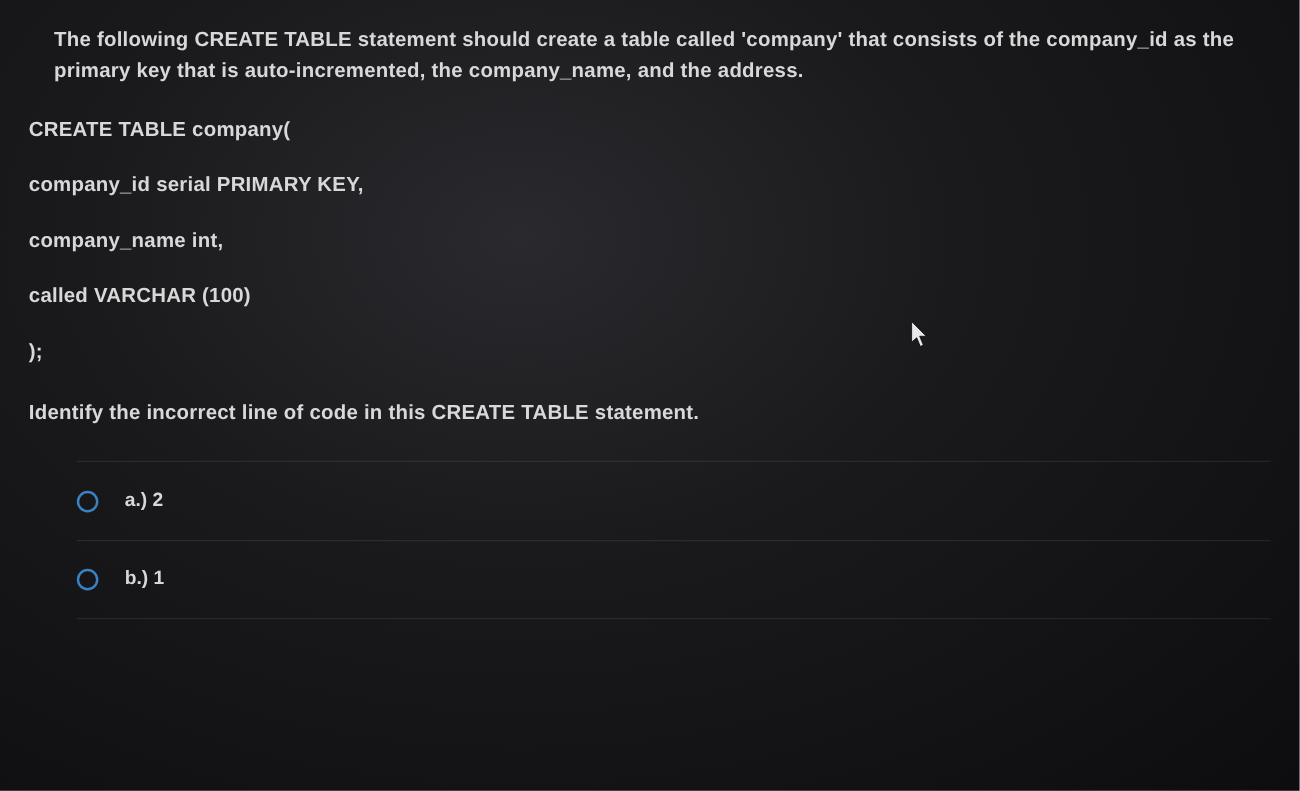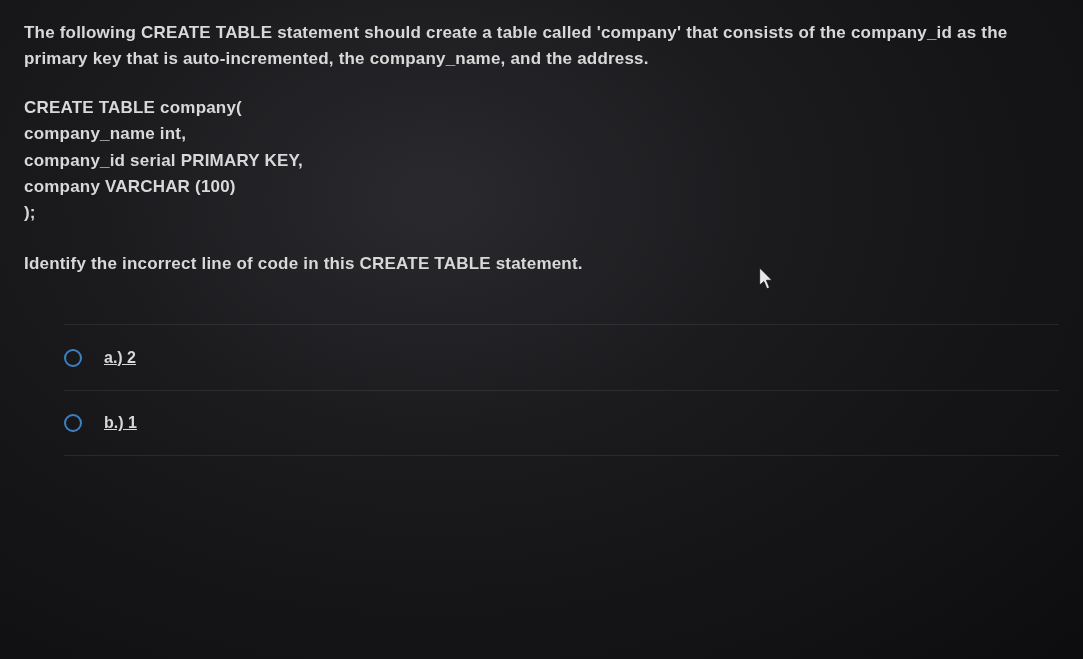--- a/index.html
+++ b/index.html
@@ -16,38 +16,39 @@
       font-size: 17px;
       line-height: 1.5;
       padding: 20px 24px;
       position: relative;
       overflow: hidden;
     }
     .intro {
       font-weight: 600;
       margin-bottom: 24px;
       letter-spacing: 0.2px;
+      margin-left: 21px;
     }
     .code-block {
       font-weight: 600;
       margin-bottom: 24px;
       letter-spacing: 0.2px;
     }
     .code-block div {
       line-height: 1.55;
+      margin-top: 20px;
     }
     .prompt {
       font-weight: 600;
-      margin-bottom: 48px;
+      margin-bottom: 28px;
       letter-spacing: 0.2px;
       margin-top: 8px;
     }
     .options {
       padding-left: 40px;
-      text-decoration: underline;
     }
     .option {
       display: flex;
       align-items: center;
       height: 66px;
       border-top: 1px solid rgba(255,255,255,0.08);
       cursor: pointer;
     }
     .option:last-child {
       border-bottom: 1px solid rgba(255,255,255,0.08);
@@ -80,23 +81,23 @@
       stroke-width: 0.5;
     }
   </style>
 </head>
 <body>
 
 <div class="intro">The following CREATE TABLE statement should create a table called 'company' that consists of the company_id as the primary key that is auto-incremented, the company_name, and the address.</div>
 
 <div class="code-block">
   <div>CREATE TABLE company(</div>
+  <div>company_id serial PRIMARY KEY,</div>
   <div>company_name int,</div>
-  <div>company_id serial PRIMARY KEY,</div>
-  <div>company VARCHAR (100)</div>
+  <div>called VARCHAR (100)</div>
   <div>);</div>
 </div>
 
 <div class="prompt">Identify the incorrect line of code in this CREATE TABLE statement.</div>
 
 <div class="options">
   <div class="option">
     <span class="radio"></span>
     <span class="option-label">a.) 2</span>
   </div>

